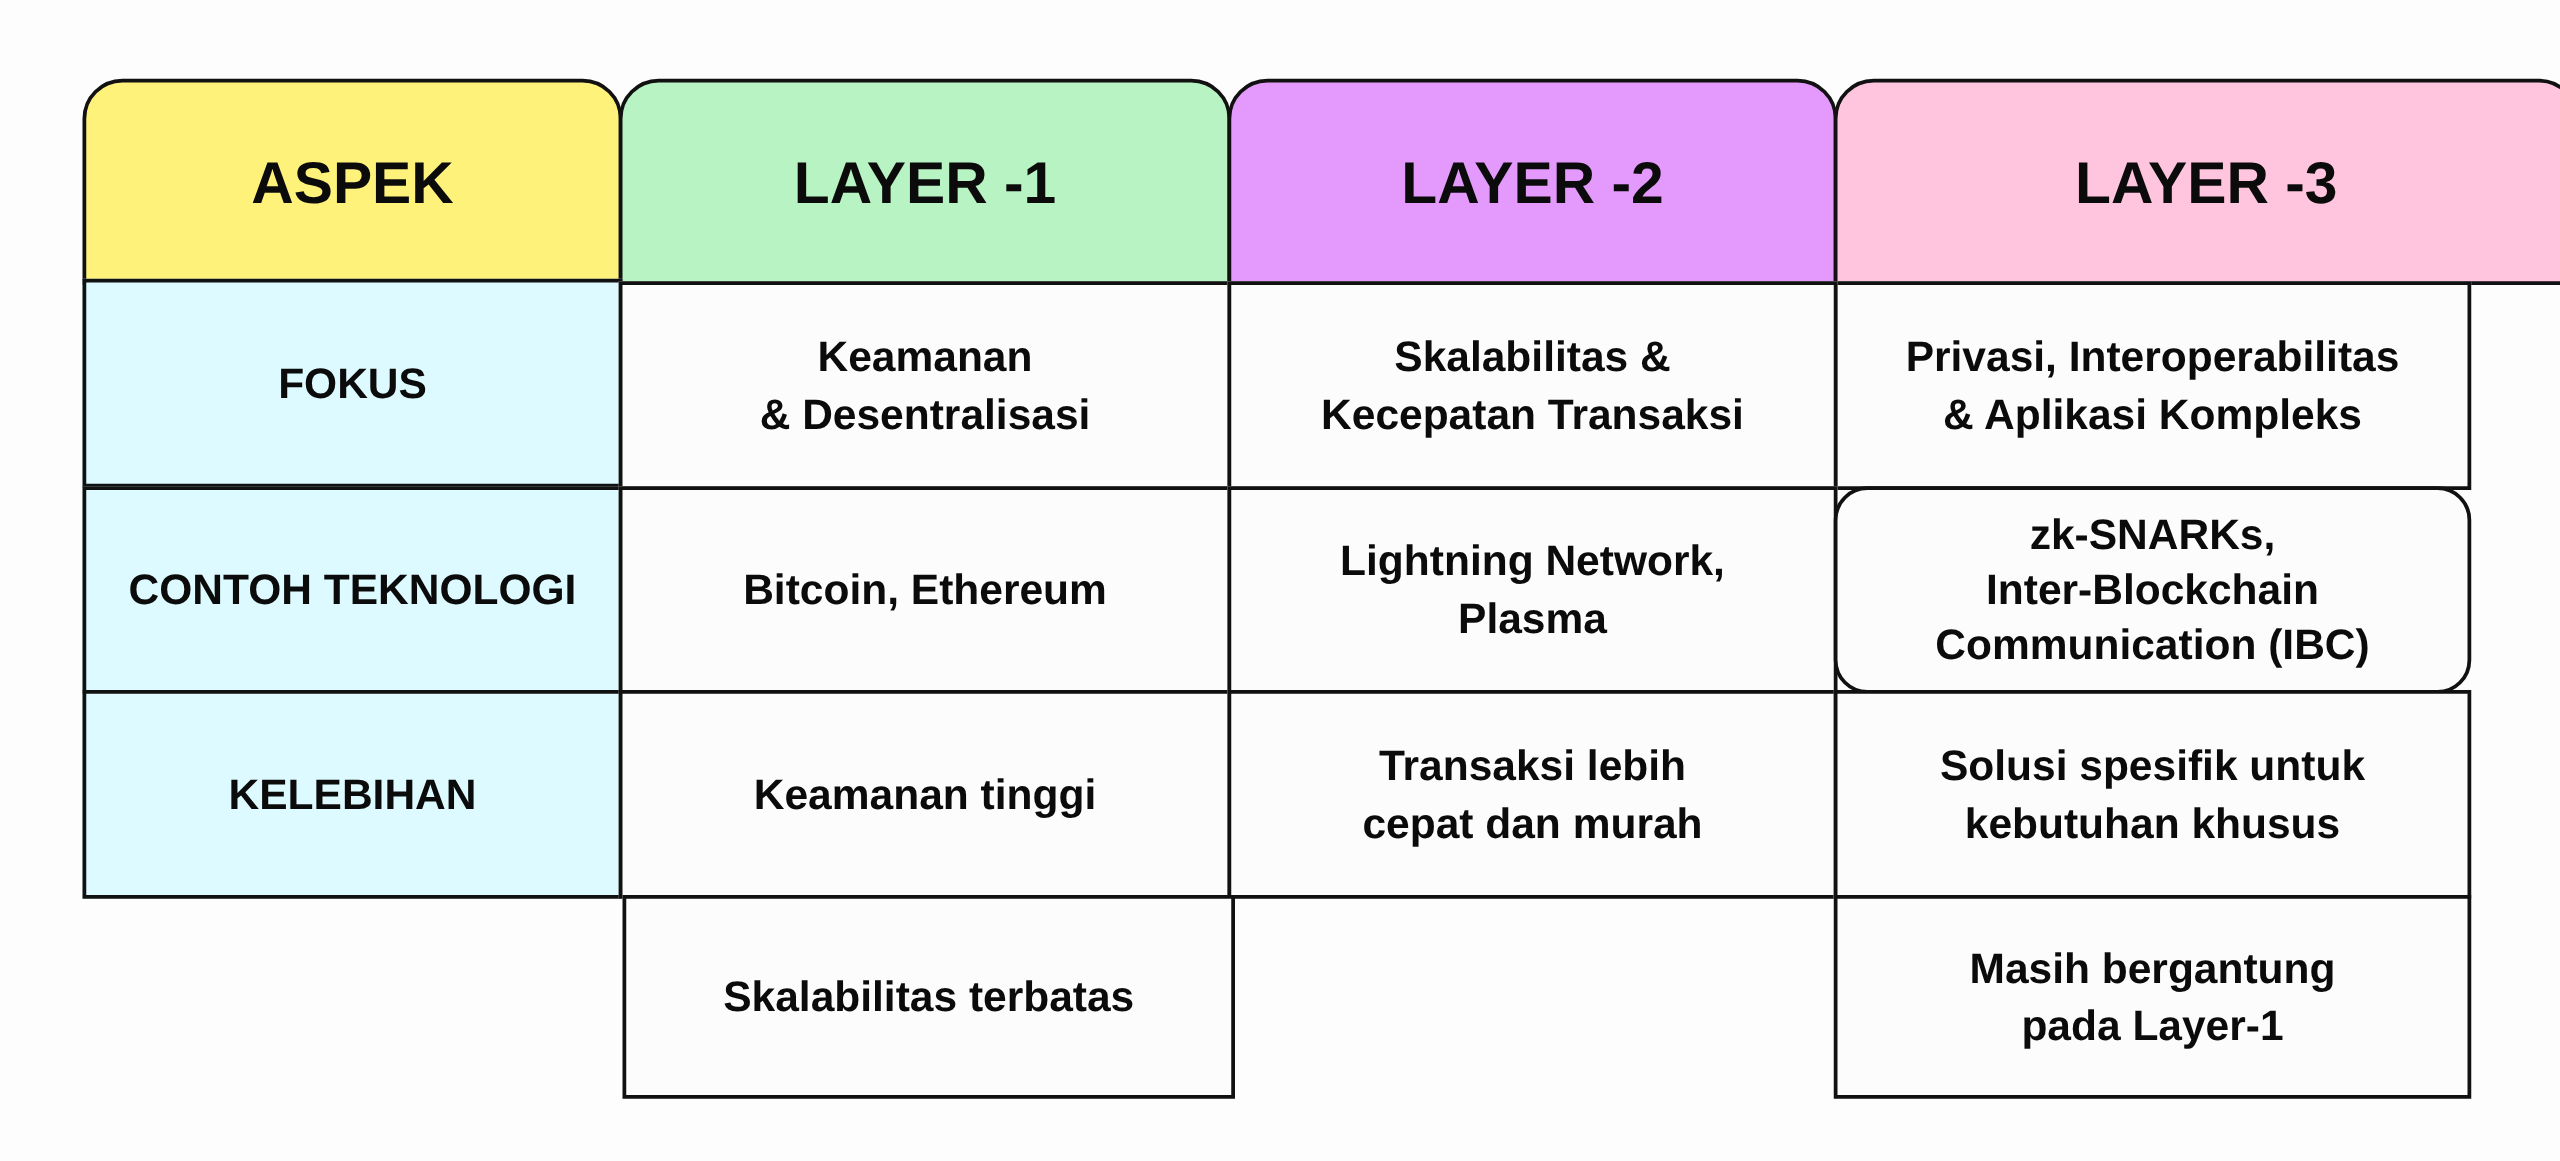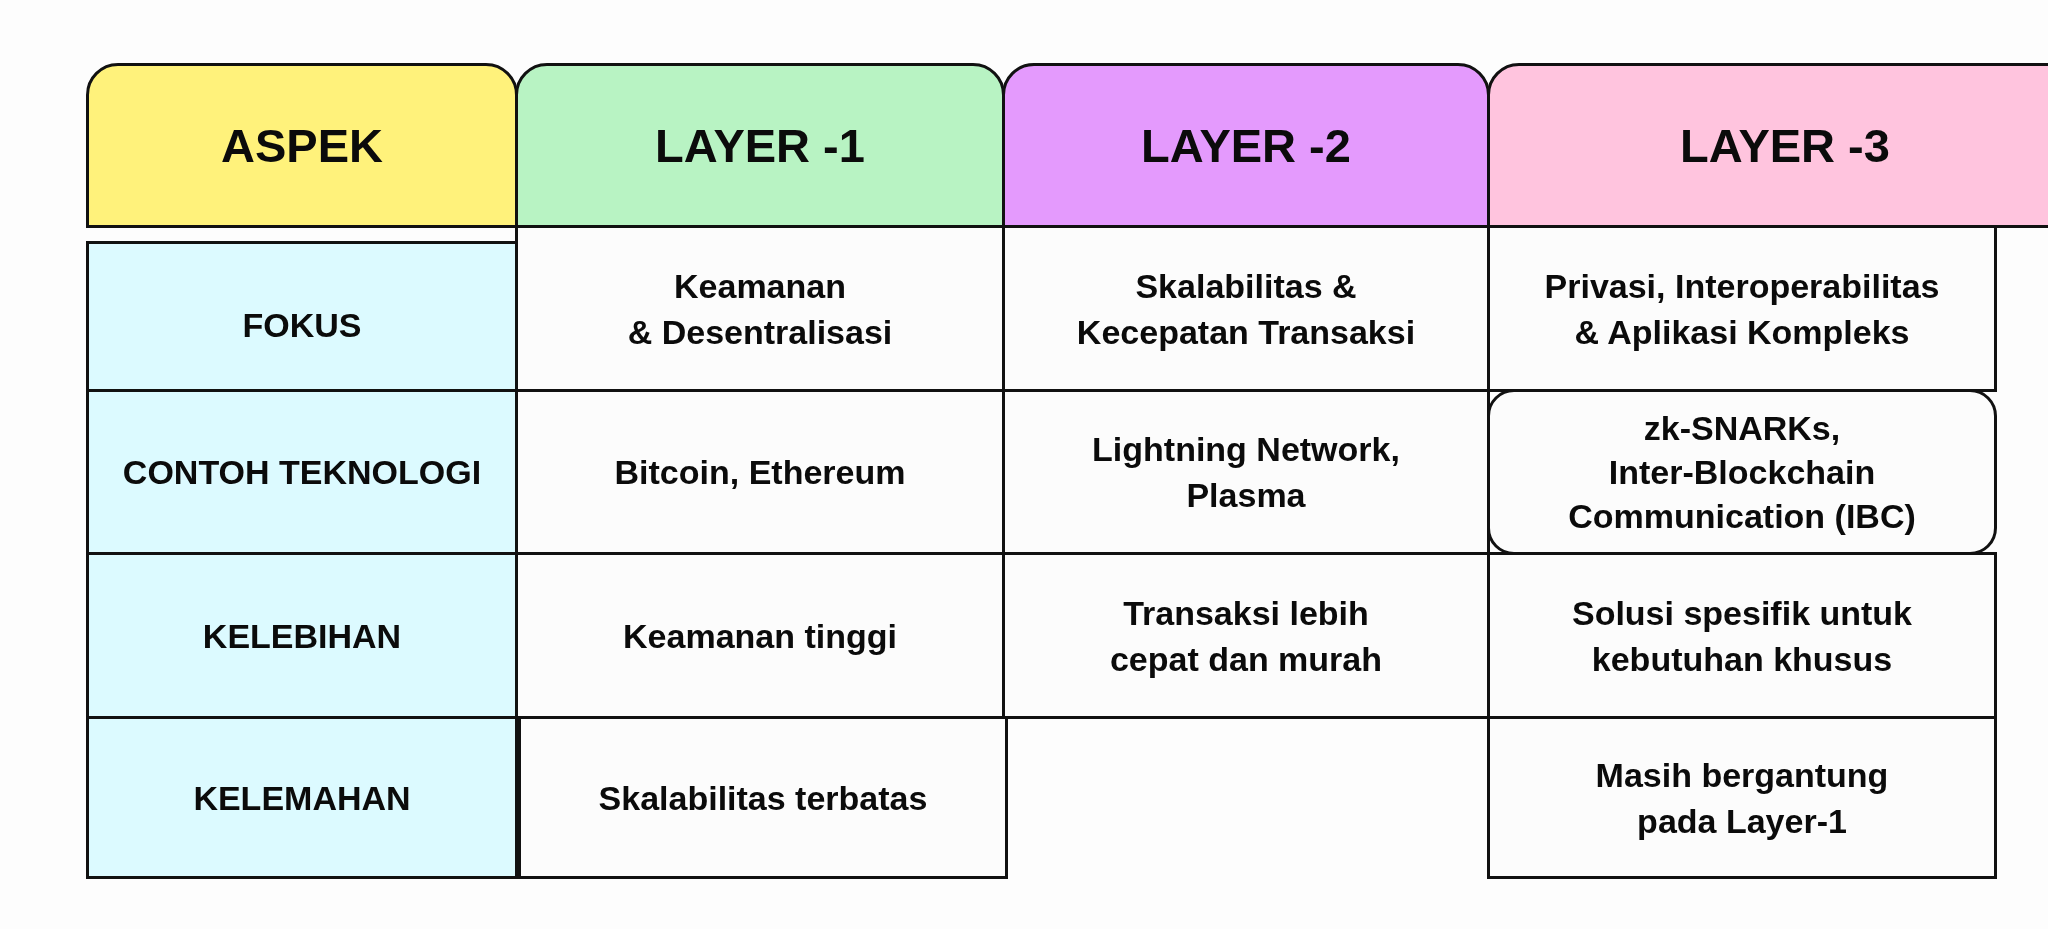--- a/index.html
+++ b/index.html
@@ -6,21 +6,21 @@
     html, body {
       width: 2048px; height: 929px;
       background: #fdfdfd;
       overflow: hidden;
       font-family: "Liberation Sans", "DejaVu Sans", sans-serif;
       color: #0b0b0b;
     }
     .table {
       position: absolute;
       left: 66px; top: 63px;
-      width: 1911px; height: 816px; margin-left: 20px;
+      width: 1911px; height: 816px;
     }
     .cell {
       position: absolute;
       display: flex;
       align-items: center;
       justify-content: center;
       text-align: center;
       border: 3px solid #111;
     }
     .hdr {
@@ -51,21 +51,21 @@
   <div class="cell hdr" style="left:429px;top:0;width:490px;height:165px;background:#b8f3c3;">
     <span>LAYER -1</span>
   </div>
   <div class="cell hdr" style="left:916px;top:0;width:488px;height:165px;background:#e49afd;">
     <span>LAYER -2</span>
   </div>
   <div class="cell hdr" style="left:1401px;top:0;width:596px;height:165px;background:#ffc4de;">
     <span>LAYER -3</span>
   </div>
 
-  <div class="cell body aspect-col" style="left:0;top:178px;width:432px;height:167px;">
+  <div class="cell body aspect-col" style="left:0;top:160px;width:432px;height:167px;">
     <span>FOKUS</span>
   </div>
   <div class="cell body val" style="left:429px;top:162px;width:490px;height:167px;">
     <span>Keamanan
 &amp; Desentralisasi</span>
   </div>
   <div class="cell body val" style="left:1401px;top:162px;width:510px;height:167px;">
     <span>Privasi, Interoperabilitas
 &amp; Aplikasi Kompleks</span>
   </div>
@@ -98,23 +98,20 @@
   </div>
   <div class="cell body val" style="left:916px;top:489px;width:488px;height:167px;">
     <span>Transaksi lebih
 cepat dan murah</span>
   </div>
   <div class="cell body val" style="left:1401px;top:489px;width:510px;height:167px;">
     <span>Solusi spesifik untuk
 kebutuhan khusus</span>
   </div>
 
-  <div class="cell body aspect-col" style="left:0;top:653px;width:432px;height:163px;">
-    <span>KELEMAHAN</span>
-  </div>
   <div class="cell body val" style="left:432px;top:653px;width:490px;height:163px;">
     <span>Skalabilitas terbatas</span>
   </div>
   <div class="cell body val" style="left:1401px;top:653px;width:510px;height:163px;">
     <span>Masih bergantung
 pada Layer-1</span>
   </div>
 </div>
 
 </body></html>

